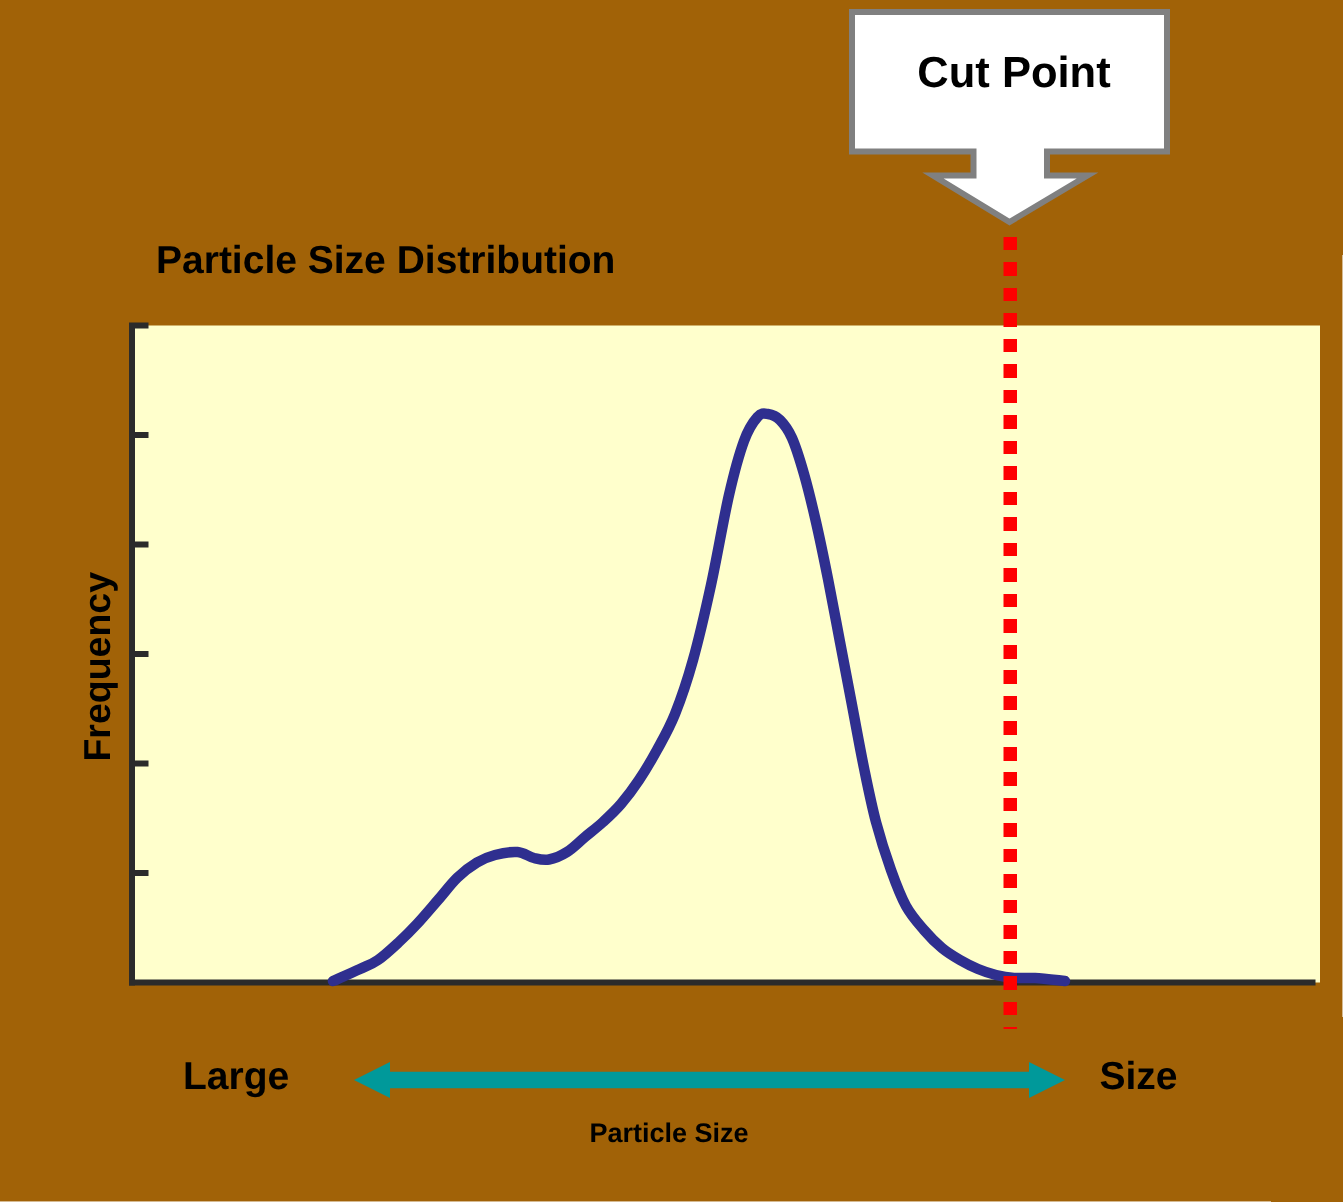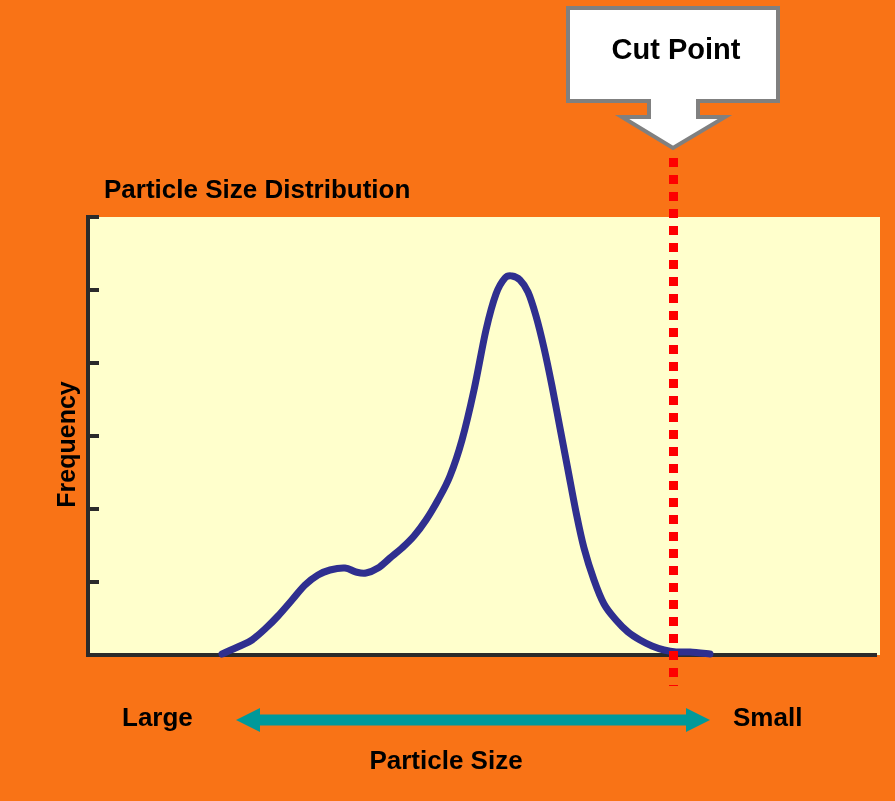--- a/index.html
+++ b/index.html
@@ -8,21 +8,21 @@
     padding: 0;
     background: #ffffff;
   }
   body {
     font-family: "Liberation Sans", sans-serif;
   }
   #stage {
     position: relative;
     width: 895px;
     height: 801px;
-    background: #f97316;
+    background: #a16207;
     overflow: hidden;
   }
 
   
   #callout {
     position: absolute;
     left: 560px;
     top: 0px;
     width: 230px;
     height: 160px;
@@ -107,21 +107,20 @@
 
   
   #chart-title {
     position: absolute;
     left: 104px;
     top: 158px;
     font-size: 26px;
     font-weight: bold;
     color: #000000;
     white-space: nowrap;
-    margin-top: 16px;
   }
   #y-axis-title {
     position: absolute;
     left: -34px;
     top: 430px;
     width: 200px;
     text-align: center;
     font-size: 25px;
     font-weight: bold;
     color: #000000;
@@ -146,21 +145,21 @@
     font-weight: bold;
     color: #000000;
     white-space: nowrap;
   }
   #x-axis-title {
     position: absolute;
     left: 0px;
     top: 745px;
     width: 892px;
     text-align: center;
-    font-size: 26px;
+    font-size: 18px;
     font-weight: bold;
     color: #000000;
     white-space: nowrap;
   }
 
   
   #size-arrow {
     position: absolute;
     left: 236px;
     top: 704px;
@@ -203,17 +202,17 @@
   <div id="y-axis-title">Frequency</div>
 
   <div id="label-small">Large</div>
 
   <svg id="size-arrow" viewBox="0 0 474 32">
     <line x1="18" y1="16" x2="456" y2="16" stroke="#00999a" stroke-width="11"></line>
     <polygon points="0,16 24,4 24,28" fill="#00999a"></polygon>
     <polygon points="474,16 450,4 450,28" fill="#00999a"></polygon>
   </svg>
 
-  <div id="label-large">Small</div>
+  <div id="label-large">Size</div>
 
   <div id="x-axis-title">Particle Size</div>
 
 </div>
 
 </body></html>

